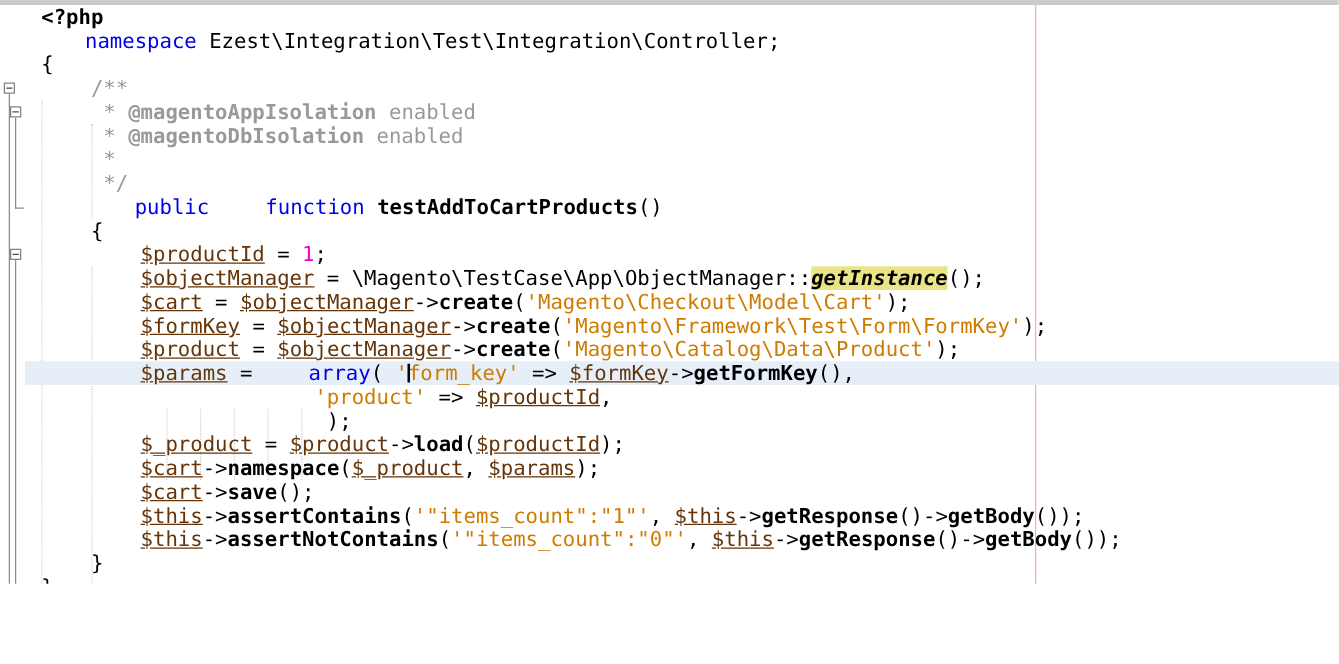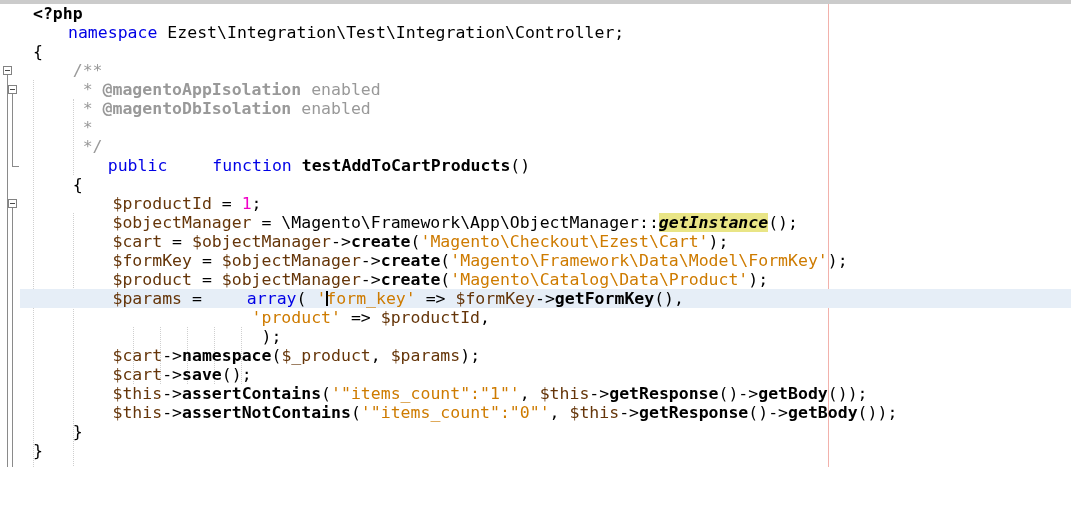--- a/index.html
+++ b/index.html
@@ -29,21 +29,21 @@
                  font:16.5px "DejaVu Sans Mono", monospace; left:calc(33px + 80ch); z-index:1; }
 
   
   .code-area { position:absolute; left:20px; top:4px; right:0; z-index:2; }
   .code-line { height:19px; line-height:19px; padding-left:13px; white-space:pre;
                font-size:16.5px; color:#000; }
   .code-line.current { background:var(--current-line-bg,#e6eef7); }
 
   .seg-kw   { color:var(--keyword,#0000e6);margin-left:35px; }
   .seg-b    { font-weight:bold; color:#000; }
-  .seg-var  { color:var(--variable,#653509); }
+  .seg-var  { color:var(--variable,#653509);text-decoration:underline; }
   .seg-str  { color:var(--string,#ce7b00); }
   .seg-num  { color:var(--number,#f000c8); }
   .seg-com  { color:var(--comment,#999999); }
   .seg-comb { color:var(--comment,#999999); font-weight:bold; }
   .seg-occ  { background:var(--occurrence-bg,#e9e586); font-weight:bold; font-style:italic; color:#000;text-align:center; }
   .seg-caret{ display:inline-block; width:0; height:15px; border-left:2px solid #000;
               vertical-align:-2px; margin-right:-2px; }
 </style>
 </head>
 <body>
@@ -66,27 +66,28 @@
       <div class="code-line"><span class="seg-kw">namespace</span><span class="seg-p"> Ezest\Integration\Test\Integration\Controller;</span></div>
       <div class="code-line"><span class="seg-p">{</span></div>
       <div class="code-line"><span class="seg-com">    /**</span></div>
       <div class="code-line"><span class="seg-com">     * </span><span class="seg-comb">@magentoAppIsolation</span><span class="seg-com"> enabled</span></div>
       <div class="code-line"><span class="seg-com">     * </span><span class="seg-comb">@magentoDbIsolation</span><span class="seg-com"> enabled</span></div>
       <div class="code-line"><span class="seg-com">     *</span></div>
       <div class="code-line"><span class="seg-com">     */</span></div>
       <div class="code-line"><span class="seg-p">    </span><span class="seg-kw">public</span><span class="seg-p"> </span><span class="seg-kw">function</span><span class="seg-p"> </span><span class="seg-b">testAddToCartProducts</span><span class="seg-p">()</span></div>
       <div class="code-line"><span class="seg-p">    {</span></div>
       <div class="code-line"><span class="seg-p">        </span><span class="seg-var">$productId</span><span class="seg-p"> = </span><span class="seg-num">1</span><span class="seg-p">;</span></div>
-      <div class="code-line"><span class="seg-p">        </span><span class="seg-var">$objectManager</span><span class="seg-p"> = \Magento\Framework\App\ObjectManager::</span><span class="seg-occ">getInstance</span><span class="seg-p">();</span></div>
-      <div class="code-line"><span class="seg-p">        </span><span class="seg-var">$cart</span><span class="seg-p"> = </span><span class="seg-var">$objectManager</span><span class="seg-p">-&gt;</span><span class="seg-b">create</span><span class="seg-p">(</span><span class="seg-str">'Magento\Checkout\Ezest\Cart'</span><span class="seg-p">);</span></div>
-      <div class="code-line"><span class="seg-p">        </span><span class="seg-var">$formKey</span><span class="seg-p"> = </span><span class="seg-var">$objectManager</span><span class="seg-p">-&gt;</span><span class="seg-b">create</span><span class="seg-p">(</span><span class="seg-str">'Magento\Framework\Data\Model\FormKey'</span><span class="seg-p">);</span></div>
+      <div class="code-line"><span class="seg-p">        </span><span class="seg-var">$objectManager</span><span class="seg-p"> = \Magento\TestCase\App\ObjectManager::</span><span class="seg-occ">getInstance</span><span class="seg-p">();</span></div>
+      <div class="code-line"><span class="seg-p">        </span><span class="seg-var">$cart</span><span class="seg-p"> = </span><span class="seg-var">$objectManager</span><span class="seg-p">-&gt;</span><span class="seg-b">create</span><span class="seg-p">(</span><span class="seg-str">'Magento\Checkout\Model\Cart'</span><span class="seg-p">);</span></div>
+      <div class="code-line"><span class="seg-p">        </span><span class="seg-var">$formKey</span><span class="seg-p"> = </span><span class="seg-var">$objectManager</span><span class="seg-p">-&gt;</span><span class="seg-b">create</span><span class="seg-p">(</span><span class="seg-str">'Magento\Framework\Test\Form\FormKey'</span><span class="seg-p">);</span></div>
       <div class="code-line"><span class="seg-p">        </span><span class="seg-var">$product</span><span class="seg-p"> = </span><span class="seg-var">$objectManager</span><span class="seg-p">-&gt;</span><span class="seg-b">create</span><span class="seg-p">(</span><span class="seg-str">'Magento\Catalog\Data\Product'</span><span class="seg-p">);</span></div>
       <div class="code-line current"><span class="seg-p">        </span><span class="seg-var">$params</span><span class="seg-p"> = </span><span class="seg-kw">array</span><span class="seg-p">( </span><span class="seg-str">'</span><span class="seg-caret"></span><span class="seg-str">form_key'</span><span class="seg-p"> =&gt; </span><span class="seg-var">$formKey</span><span class="seg-p">-&gt;</span><span class="seg-b">getFormKey</span><span class="seg-p">(),</span></div>
       <div class="code-line"><span class="seg-p">                      </span><span class="seg-str">'product'</span><span class="seg-p"> =&gt; </span><span class="seg-var">$productId</span><span class="seg-p">,</span></div>
       <div class="code-line"><span class="seg-p">                       );</span></div>
+      <div class="code-line"><span class="seg-p">        </span><span class="seg-var">$_product</span><span class="seg-p"> = </span><span class="seg-var">$product</span><span class="seg-p">-&gt;</span><span class="seg-b">load</span><span class="seg-p">(</span><span class="seg-var">$productId</span><span class="seg-p">);</span></div>
       <div class="code-line"><span class="seg-p">        </span><span class="seg-var">$cart</span><span class="seg-p">-&gt;</span><span class="seg-b">namespace</span><span class="seg-p">(</span><span class="seg-var">$_product</span><span class="seg-p">, </span><span class="seg-var">$params</span><span class="seg-p">);</span></div>
       <div class="code-line"><span class="seg-p">        </span><span class="seg-var">$cart</span><span class="seg-p">-&gt;</span><span class="seg-b">save</span><span class="seg-p">();</span></div>
       <div class="code-line"><span class="seg-p">        </span><span class="seg-var">$this</span><span class="seg-p">-&gt;</span><span class="seg-b">assertContains</span><span class="seg-p">(</span><span class="seg-str">'"items_count":"1"'</span><span class="seg-p">, </span><span class="seg-var">$this</span><span class="seg-p">-&gt;</span><span class="seg-b">getResponse</span><span class="seg-p">()-&gt;</span><span class="seg-b">getBody</span><span class="seg-p">());</span></div>
       <div class="code-line"><span class="seg-p">        </span><span class="seg-var">$this</span><span class="seg-p">-&gt;</span><span class="seg-b">assertNotContains</span><span class="seg-p">(</span><span class="seg-str">'"items_count":"0"'</span><span class="seg-p">, </span><span class="seg-var">$this</span><span class="seg-p">-&gt;</span><span class="seg-b">getResponse</span><span class="seg-p">()-&gt;</span><span class="seg-b">getBody</span><span class="seg-p">());</span></div>
       <div class="code-line"><span class="seg-p">    }</span></div>
       <div class="code-line"><span class="seg-p">}</span></div>
     </div>
 
   <div class="gutter">
 

